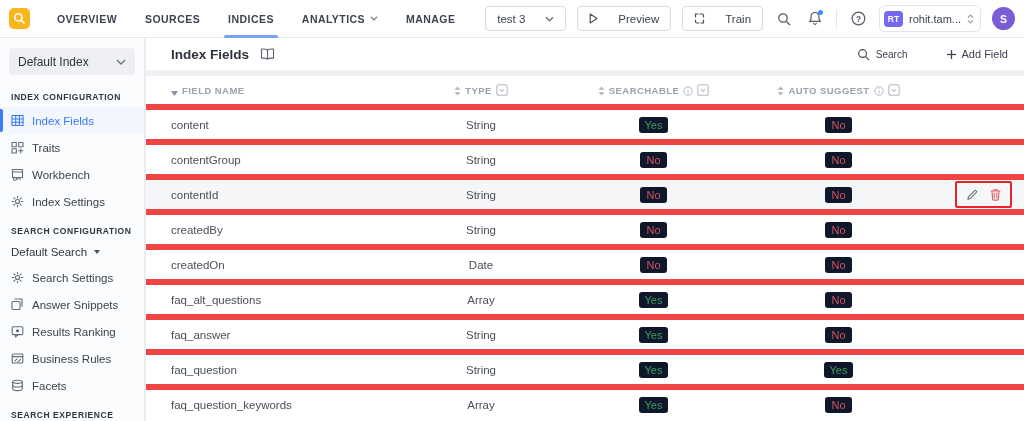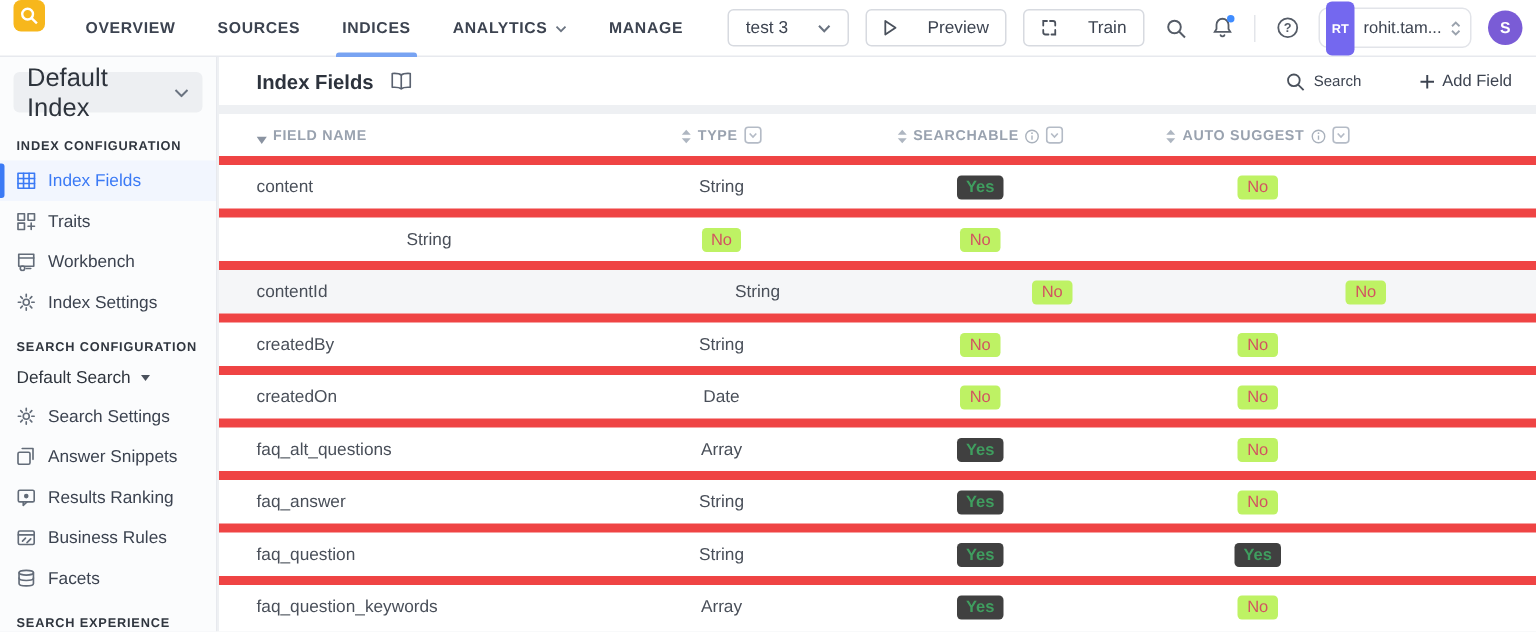--- a/index.html
+++ b/index.html
@@ -1,40 +1,40 @@
 <!DOCTYPE html>
 <html><head>
 <meta charset="utf-8">
 <style>
   * { margin:0; padding:0; box-sizing:border-box; }
   html,body { width:1024px; height:421px; overflow:hidden; }
   body { font-family:"Liberation Sans", sans-serif; background:#eef0f3; position:relative; color:#3e4450; }
 
   
-  .topbar { position:absolute; top:0; left:0; right:0; height:38px; background:#fff; border-bottom:1px solid #e7e9ee; display:flex; z-index:5; }
+  .topbar { position:absolute; top:0; left:0; right:0; height:38px; background:#fff; border-bottom:1px solid #e7e9ee; display:flex; align-items:center; z-index:5; }
   .logo { width:21px; height:21px; margin:0 13px 0 9px; border-radius:5px; background:#f7b71c; display:flex; align-items:center; justify-content:center; color:#fff; flex:0 0 auto; }
   .nav { display:flex; height:38px; }
   .nav-item { padding:0 14px; font-size:10.5px; font-weight:700; letter-spacing:.45px; color:#3c4350; display:flex; align-items:center; gap:5px; position:relative; cursor:pointer; }
   .nav-item.active::after { content:""; position:absolute; left:10px; right:10px; bottom:0; height:3px; background:#78a3f2; border-radius:2px 2px 0 0; }
   .nav-caret { color:#6a7380; display:flex; }
   .topbar-right { margin-left:auto; display:flex; align-items:center; gap:11px; padding-right:9px; }
   .btn { border:1px solid #d7dae0; border-radius:4px; background:#fff; height:25px; display:flex; align-items:center; gap:20px; padding:0 11px; font-size:11.5px; color:#3c4350; cursor:pointer; white-space:nowrap; }
   .btn .bicon { display:flex; color:#4a515c; }
   .icon-btn { display:flex; align-items:center; justify-content:center; width:20px; height:20px; color:#555c67; cursor:pointer; position:relative; }
   .bell-dot { position:absolute; top:1px; right:2px; width:5px; height:5px; border-radius:50%; background:#3f8cff; }
   .v-divider { width:1px; height:18px; background:#e3e5ea; }
   .user-chip { border:1px solid #e2e4e9; border-radius:6px; height:27px; display:flex; align-items:center; gap:6px; padding:0 6px 0 4px; cursor:pointer; background:#fff; }
-  .user-sq { width:19px; height:36px; border-radius:4px; background:#7468ef; color:#fff; font-size:8.5px; font-weight:700; display:flex; align-items:center; justify-content:center; }
+  .user-sq { width:19px; height:16px; border-radius:4px; background:#7468ef; color:#fff; font-size:8.5px; font-weight:700; display:flex; align-items:center; justify-content:center; }
   .user-name { font-size:11px; color:#3c4350; }
   .chip-caret { color:#9aa2ad; display:flex; }
   .s-avatar { width:23px; height:23px; border-radius:50%; background:#7a5cd6; color:#fff; font-size:10.5px; font-weight:700; display:flex; align-items:center; justify-content:center; cursor:pointer; }
 
   
   .sidebar { position:absolute; top:38px; left:0; bottom:0; width:145px; background:#fbfcfd; border-right:1px solid #e7e9ee; z-index:4; }
-  .index-select { margin:10px 9px 6px; background:#edeff2; border-radius:4px; height:27px; display:flex; align-items:center; justify-content:space-between; padding:4px 9px; font-size:17px; color:#2e343d; cursor:pointer; }
+  .index-select { margin:10px 9px 6px; background:#edeff2; border-radius:4px; height:27px; display:flex; align-items:center; justify-content:space-between; padding:4px 9px; font-size:12px; color:#2e343d; cursor:pointer; }
   .index-select .sel-caret { color:#6a7380; display:flex; }
   .section-label { padding:11px 11px 5px; font-size:8.5px; font-weight:700; letter-spacing:.55px; color:#30363f; }
   .side-item { display:flex; align-items:center; gap:8px; height:27px; padding:0 11px; font-size:11.5px; color:#3c4350; cursor:pointer; position:relative; }
   .side-item .sicon { display:flex; color:#636c79; flex:0 0 auto; }
   .side-item.active { color:#3b7af5; background:#f2f6fe; }
   .side-item.active .sicon { color:#3b7af5; }
   .side-item.active::before { content:""; position:absolute; left:0; top:2px; bottom:2px; width:3px; background:#3b7af5; border-radius:0 2px 2px 0; }
   .sub-select { display:flex; align-items:center; gap:7px; padding:5px 11px 6px; font-size:11.5px; color:#2e343d; cursor:pointer; }
   .tri-down { width:0; height:0; border-left:3.5px solid transparent; border-right:3.5px solid transparent; border-top:4.5px solid #4a515c; }
 
@@ -47,26 +47,26 @@
   .mh-search { display:flex; align-items:center; gap:6px; font-size:10px; color:#3c4350; cursor:pointer; }
   .add-field { display:flex; align-items:center; gap:5px; font-size:11px; color:#3c4350; cursor:pointer; }
 
   .table-area { position:absolute; top:38px; left:0; right:0; bottom:0; background:#fff; }
   .tgrid { display:grid; grid-template-columns:230px 160px 185px 185px 1fr; align-items:center; padding-left:25px; }
   .thead { height:28px; }
   .th { display:flex; align-items:flex-end; gap:4px; font-size:9.5px; font-weight:700; letter-spacing:.45px; color:#99a2af; cursor:pointer; }
   .th.center { justify-content:center; }
   .sort-glyph, .filter-glyph, .info-glyph { display:flex; color:#a9b1bc; }
   .trow { height:35px; border-top:6px solid #ef4444; font-size:11.5px; color:#494f59; position:relative; }
-  .trow.hovered { background:#f5f6f8;gap:24px; }
+  .trow.hovered { background:#f5f6f8; }
   .cell-name { padding-right:8px; }
   .cell-c { text-align:center; }
   .pill { display:inline-block; padding:2px 6px; border-radius:3px; font-size:11px; }
-  .pill.yes { color:#3f9e5f; background:#404040;font-weight:bold; }
-  .pill.no  { color:#d25360; background:#bef264; }
+  .pill.yes { color:#3f9e5f; background:#0f172a; }
+  .pill.no  { color:#d25360; background:#0f172a; }
   .row-actions { justify-self:end; margin-right:12px; display:none; }
   .trow.hovered .row-actions { display:flex; }
   .annotation-box { border:2px solid #e5242c; border-radius:2px; display:flex; align-items:center; gap:12px; padding:5px 9px; background:transparent; }
   .act-edit { color:#6b7380; display:flex; cursor:pointer; }
   .act-del { color:#e0606a; display:flex; cursor:pointer; }
 </style>
 </head>
 <body>
 
 <div class="topbar">
@@ -397,20 +397,21 @@
     <div id="tbody-root">
   <div class="tgrid trow">
     <div class="cell-name">content</div>
     <div class="cell-c">String</div>
     <div class="cell-c"><span class="pill yes">Yes</span></div>
     <div class="cell-c"><span class="pill no">No</span></div>
 
   </div>
 
   <div class="tgrid trow">
+    <div class="cell-name">contentGroup</div>
     <div class="cell-c">String</div>
     <div class="cell-c"><span class="pill no">No</span></div>
     <div class="cell-c"><span class="pill no">No</span></div>
 
   </div>
 
   <div class="tgrid trow hovered">
     <div class="cell-name">contentId</div>
     <div class="cell-c">String</div>
     <div class="cell-c"><span class="pill no">No</span></div>

